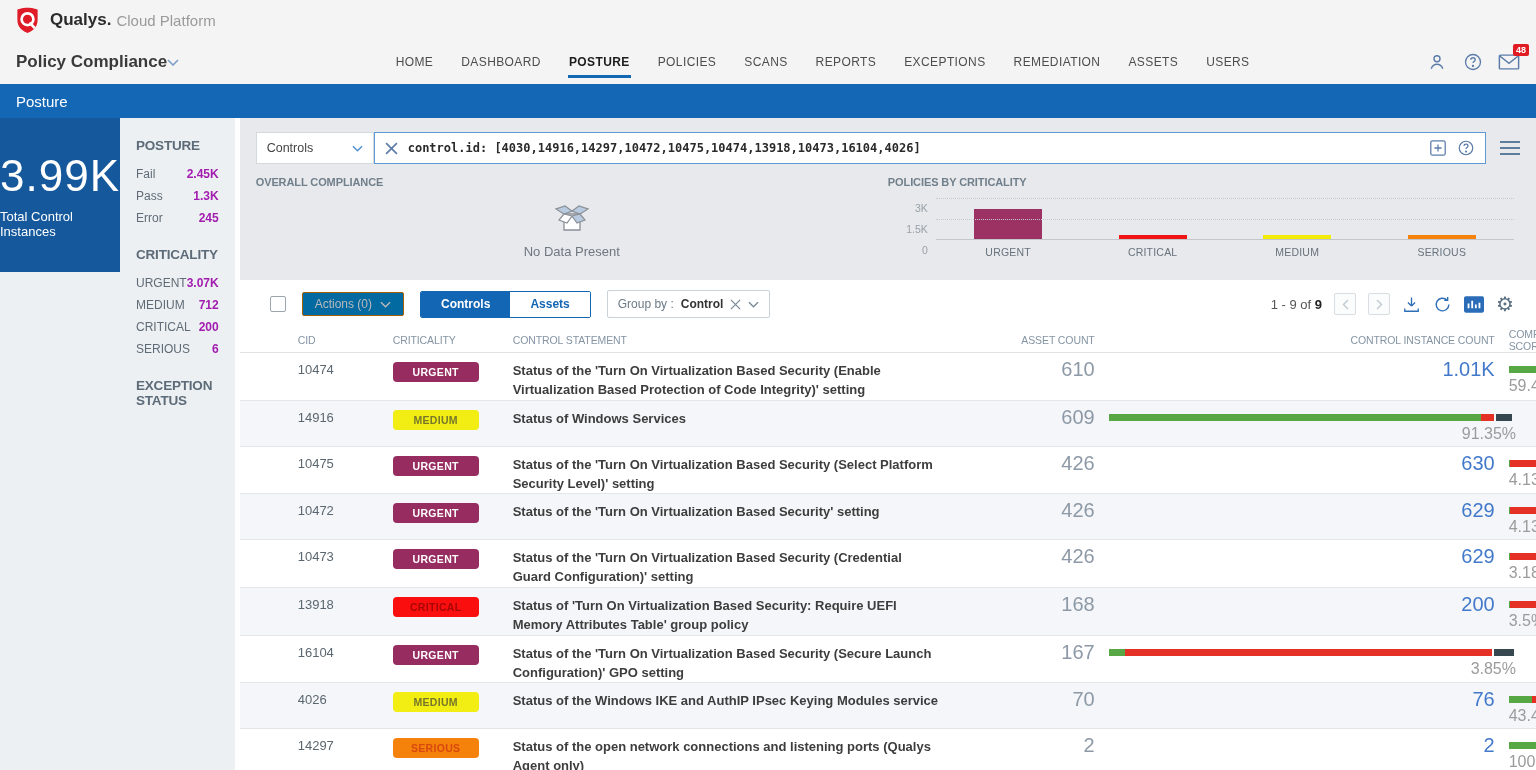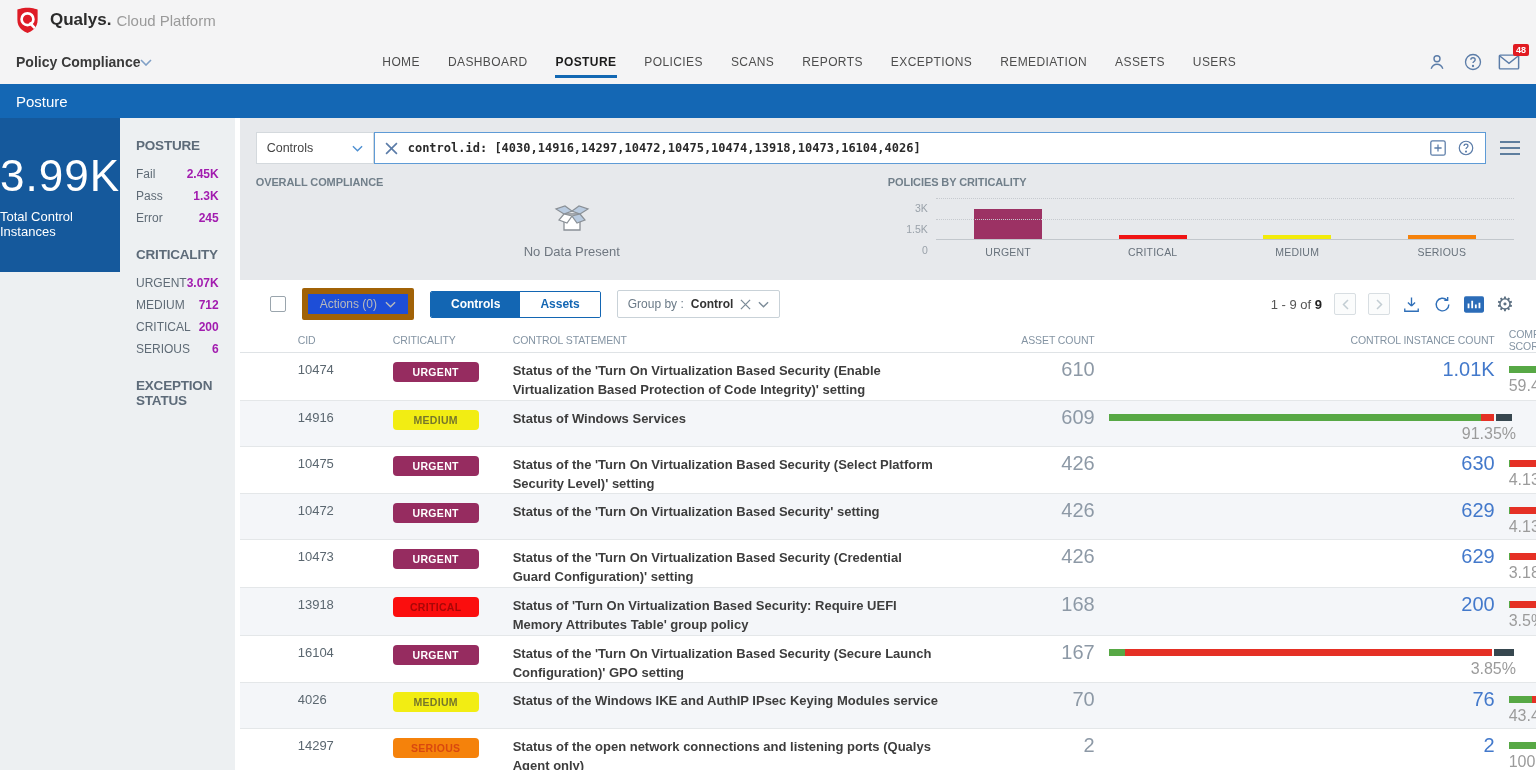--- a/index.html
+++ b/index.html
@@ -7,21 +7,21 @@
   body { font-family:"Liberation Sans", sans-serif; background:#fff; color:#333; }
   .app { width:1536px; height:770px; display:flex; flex-direction:column; overflow:hidden; }
 
   
   .topbar { background:#f4f4f5; flex:0 0 84px; }
   .row1 { height:40px; display:flex; align-items:center; padding:0 14px; }
   .logo { width:27px; height:27px; margin-right:9px; }
   .brand { font-size:17px; font-weight:bold; color:#2b2b2b; }
   .brand-suffix { font-size:15px; color:#9a9a9a; margin-left:5px; }
   .row2 { height:44px; display:flex; align-items:center; padding:0 16px; }
-  .appmenu { font-size:14px; font-weight:bold; color:#3a3a3a; display:flex; align-items:center; cursor:pointer; }
+  .appmenu { font-size:17px; font-weight:bold; color:#3a3a3a; display:flex; align-items:center; cursor:pointer; }
   .appmenu .chev { color:#7f9fc6; }
   .nav { display:flex; gap:26px; margin:0 auto; padding-left:40px; }
   .nav-item { font-size:12px; letter-spacing:.4px; color:#4d4d4d; padding:8px 1px 6px; cursor:pointer; }
   .nav-item.active { font-weight:bold; color:#1c1c1c; border-bottom:3px solid #1268b3; }
   .hdr-icons { display:flex; align-items:center; gap:14px; }
   .hicon { position:relative; width:22px; height:22px; display:flex; align-items:center; justify-content:center; cursor:pointer; }
   .mail-badge { position:absolute; top:-7px; right:-9px; background:#e11b22; color:#fff; font-size:9px; font-weight:bold; padding:1px 3px; border-radius:2px; }
 
   
   .posture-bar { background:#1467b4; color:#fff; flex:0 0 34px; display:flex; align-items:center; padding:0 16px; font-size:15px; }
@@ -68,21 +68,21 @@
   .bars { position:absolute; left:0; right:0; bottom:0; top:0; display:flex; }
   .bar-cell { flex:1; display:flex; align-items:flex-end; justify-content:center; }
   .bar { width:68px; }
   .cat-labels { display:flex; margin-top:6px; }
   .cat { flex:1; text-align:center; font-size:10.5px; color:#68727c; letter-spacing:.2px; }
 
   
   .content { flex:1; background:#fff; display:flex; flex-direction:column; min-height:0; }
   .toolbar { flex:0 0 48px; display:flex; align-items:center; padding:0 22px 0 30px; gap:16px; }
   .checkbox { width:16px; height:16px; border:1px solid #9aa5ad; border-radius:2px; background:#fff; cursor:pointer; }
-  .actions-btn { background:#1d4ed8; border:6px solid #a16207; color:#b8babc; font-size:12px; height:32px; padding:0 12px; display:flex; align-items:center; gap:8px; border-radius:2px; cursor:default; }
+  .actions-btn { background:#0369a1; border:1px solid #a16207; color:#b8babc; font-size:12px; height:24px; padding:0 12px; display:flex; align-items:center; gap:8px; border-radius:2px; cursor:default; }
   .segmented { display:flex; border:1px solid #1366b3; border-radius:2px; overflow:hidden; height:27px; }
   .seg { font-size:12px; font-weight:bold; padding:0 20px; display:flex; align-items:center; cursor:pointer; background:#fff; color:#1366b3; }
   .seg.active { background:#1366b3; color:#fff; }
   .groupby { background:#fff; border:1px solid #c9d2d8; border-radius:2px; height:28px; display:flex; align-items:center; padding:0 10px; gap:7px; font-size:12px; cursor:pointer; }
   .gb-prefix { color:#6b7a87; }
   .gb-value { color:#333; font-weight:bold; }
   .toolbar-right { margin-left:auto; display:flex; align-items:center; gap:12px; }
   .range { font-size:13px; color:#555; }
   .range b { color:#222; }
   .pagebtn { width:22px; height:22px; border:1px solid #d8dee2; border-radius:2px; background:#fbfcfc; display:flex; align-items:center; justify-content:center; color:#c3cdd3; cursor:default; }

